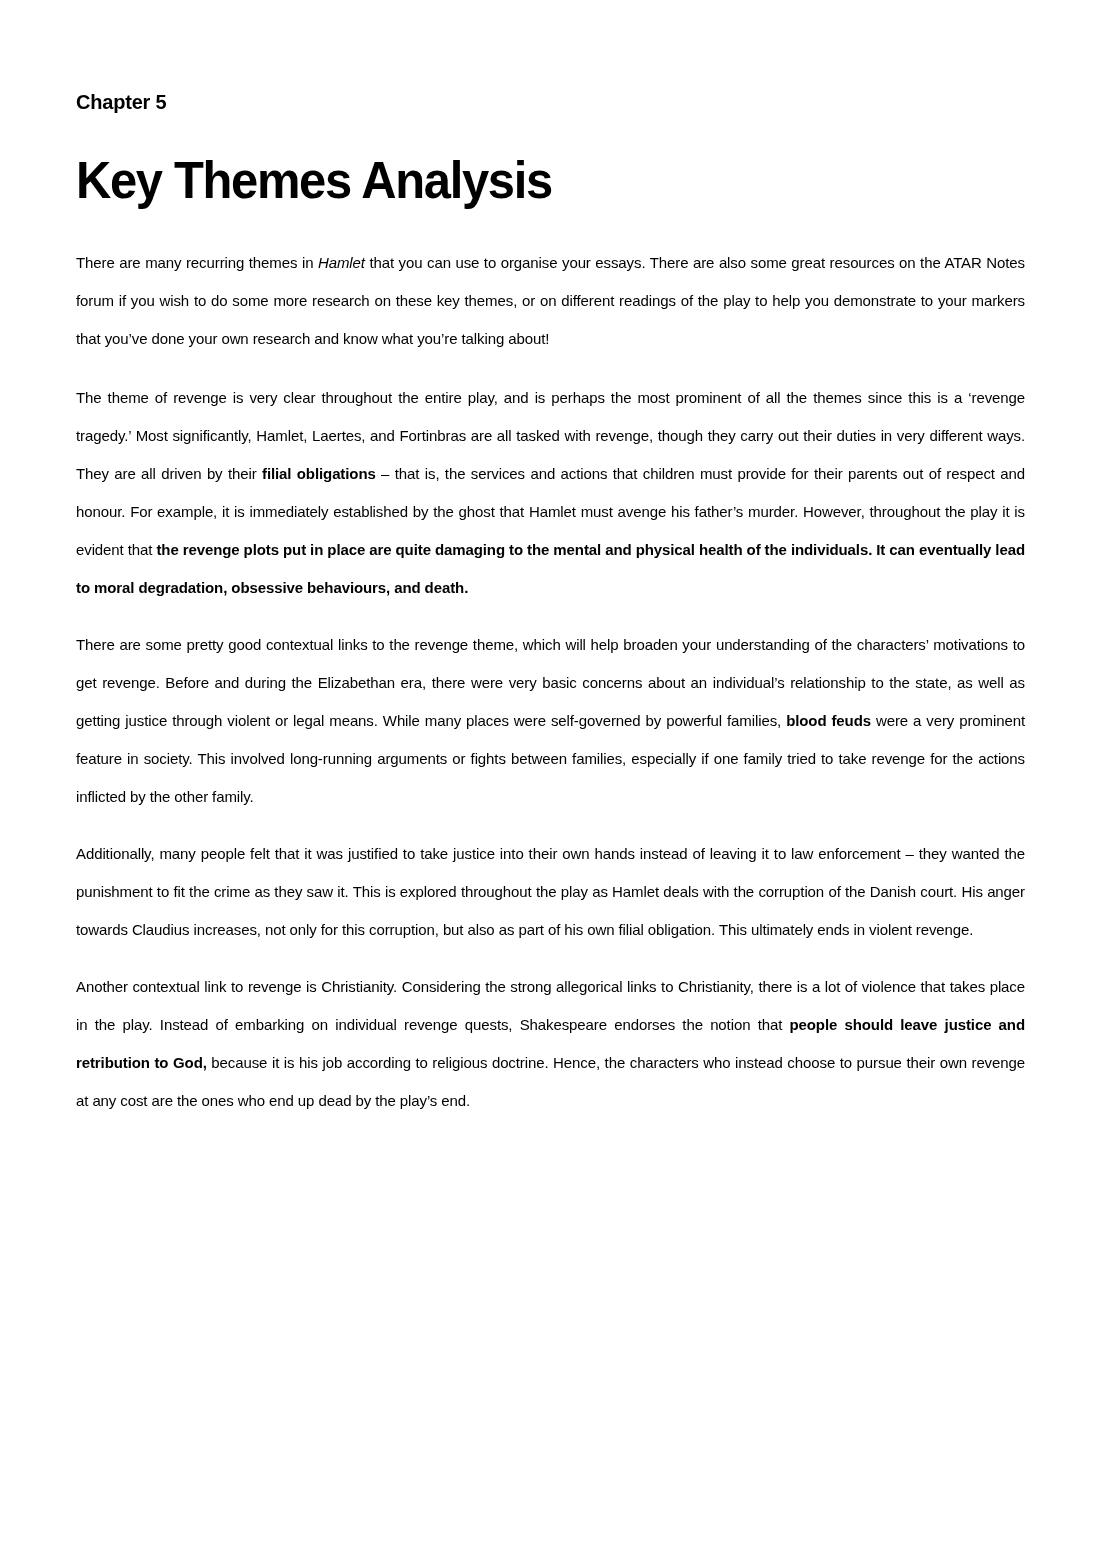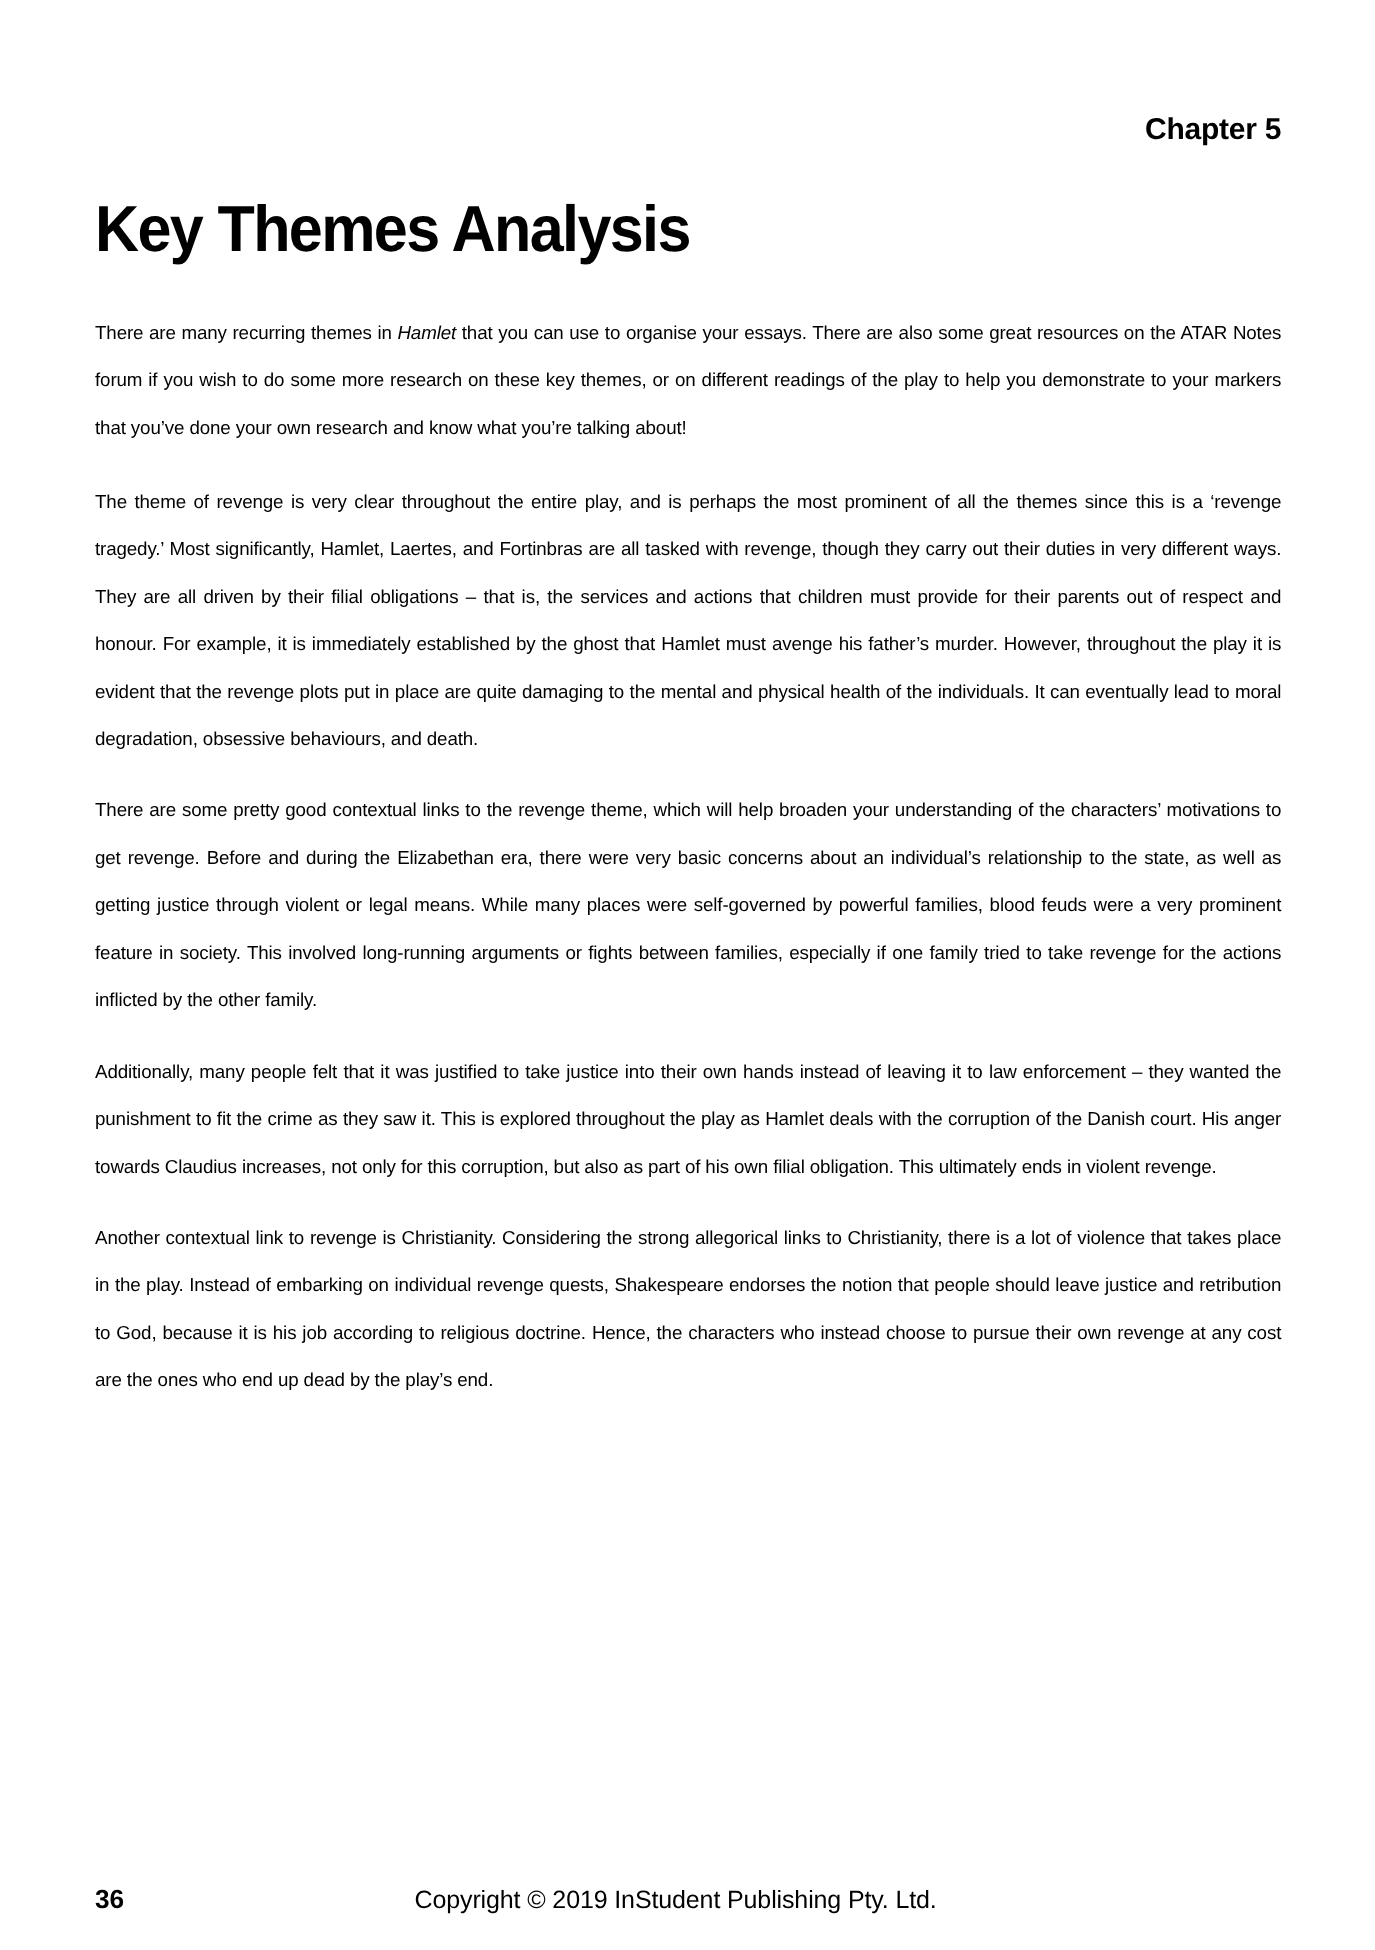--- a/index.html
+++ b/index.html
@@ -21,27 +21,26 @@
   }
 
   .content {
     position: absolute;
     left: 76px;
     top: 0;
     width: 949px;
   }
 
   .chapter-label {
-    font-size: 24px;
+    font-size: 20px;
     font-weight: bold;
     line-height: 1;
     letter-spacing: -0.2px;
     margin: 0;
     padding-top: 92px;
-    text-align: right;
   }
 
   .page-title {
     font-size: 52px;
     font-weight: bold;
     line-height: 1;
     letter-spacing: -1.4px;
     margin: 0;
     padding-top: 42px;
     transform: scaleX(0.94);
@@ -77,21 +76,21 @@
 
   .body-paragraph.first-after-heading {
     padding-top: 21px;
   }
 
   .italic {
     font-style: italic;
   }
 
   .bold {
-    font-weight: normal;
+    font-weight: bold;
   }
 
   .footer {
     position: absolute;
     left: 76px;
     right: 75px;
     top: 1505px;
     height: 30px;
   }
 
@@ -133,18 +132,14 @@
     <p class="body-paragraph first-after-heading"><span>The theme of revenge is very clear throughout the entire play, and is perhaps the most prominent of all the themes since this is a ‘revenge tragedy.’  Most significantly, Hamlet, Laertes, and Fortinbras are all tasked with revenge, though they carry out their duties in very different ways.  They are all driven by their </span><span class="bold">filial obligations</span><span> – that is, the services and actions that children must provide for their parents out of respect and honour.  For example, it is immediately established by the ghost that Hamlet must avenge his father’s murder.  However, throughout the play it is evident that </span><span class="bold">the revenge plots put in place are quite damaging to the mental and physical health of the individuals. It can eventually lead to moral degradation, obsessive behaviours, and death.</span></p>
 
     <p class="body-paragraph"><span>There are some pretty good contextual links to the revenge theme, which will help broaden your understanding of the characters’ motivations to get revenge.  Before and during the Elizabethan era, there were very basic concerns about an individual’s relationship to the state, as well as getting justice through violent or legal means. While many places were self-governed by powerful families, </span><span class="bold">blood feuds</span><span> were a very prominent feature in society.  This involved long-running arguments or fights between families, especially if one family tried to take revenge for the actions inflicted by the other family.</span></p>
 
     <p class="body-paragraph"><span>Additionally, many people felt that it was justified to take justice into their own hands instead of leaving it to law enforcement – they wanted the punishment to fit the crime as they saw it.  This is explored throughout the play as Hamlet deals with the corruption of the Danish court. His anger towards Claudius increases, not only for this corruption, but also as part of his own filial obligation.  This ultimately ends in violent revenge.</span></p>
 
     <p class="body-paragraph"><span>Another contextual link to revenge is Christianity.  Considering the strong allegorical links to Christianity, there is a lot of violence that takes place in the play.  Instead of embarking on individual revenge quests, Shakespeare endorses the notion that </span><span class="bold">people should leave justice and retribution to God,</span><span> because it is his job according to religious doctrine. Hence, the characters who instead choose to pursue their own revenge at any cost are the ones who end up dead by the play’s end.</span></p>
 
   </div>
 
-  <div class="footer">
-    <div class="footer-page-number">36</div>
-    <div class="footer-copyright">Copyright © 2019 InStudent Publishing Pty. Ltd.</div>
-  </div>
 
 </div>
 
 </body></html>

